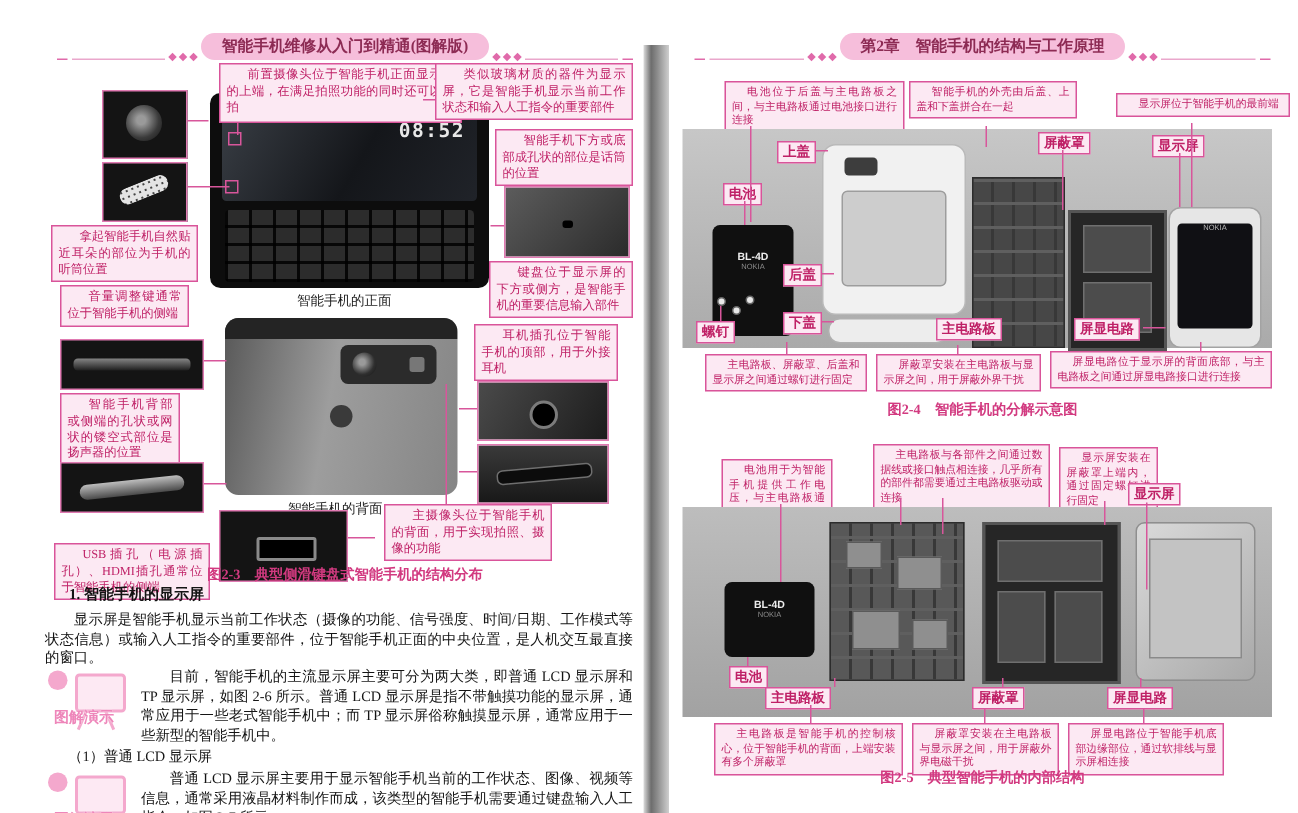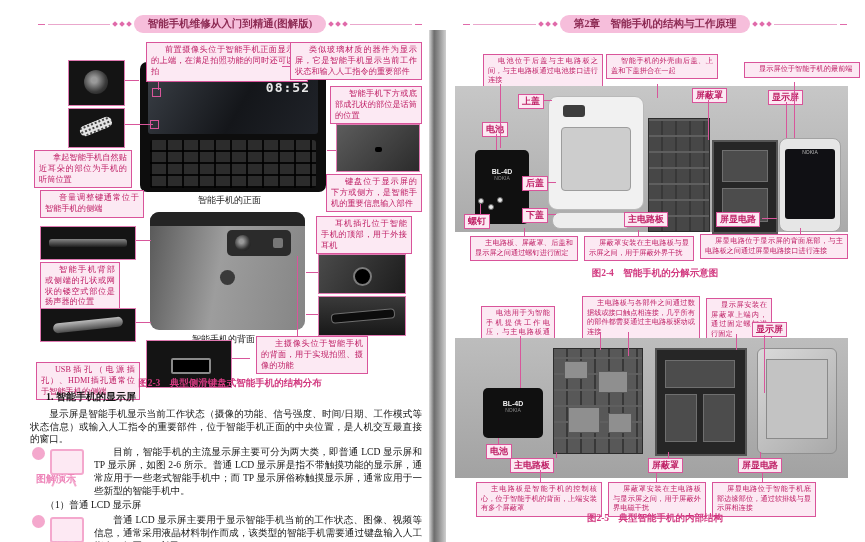--- a/index.html
+++ b/index.html
@@ -11,21 +11,21 @@
   .co-sm{font-size:7.2px;text-indent:1.4em}
   .pt{position:absolute;background:#fce9f3;border:1px solid #d9549a;color:#bf2066;
       font-size:9px;font-weight:bold;padding:0 3px;line-height:13px;white-space:nowrap}
   .lh{position:absolute;background:#d8569b;height:1px}
   .lv{position:absolute;background:#d8569b;width:1px}
   .sq{position:absolute;border:1px solid #d8569b;width:7px;height:7px;background:transparent}
   .thumb{position:absolute;background:#141414;border:1px solid #e07ab2;overflow:hidden}
   .figcap{position:absolute;color:#d23a80;font-weight:bold;font-size:9.5px;text-align:center}
   .photocap{position:absolute;color:#1b1b1b;font-size:9px}
   
-  .pagehead{position:absolute;display:flex;align-items:center;gap:3px;height:32px}
+  .pagehead{position:absolute;display:flex;align-items:flex-end;gap:3px;height:32px}
   .hline{height:1px;background:#eaa7cc;flex:1}
   .hdash{width:7px;height:1px;background:#e06aaa}
   .hdiamond{width:4px;height:4px;background:#e06aaa;transform:rotate(45deg);flex:none}
   .hpill{background:#f6bedb;border-radius:9px;padding:2px 14px;font-weight:bold;
          font-size:10.5px;color:#8d2b54;white-space:nowrap;flex:none}
   
   .spine{position:absolute;left:429px;top:30px;width:17px;height:512px;
          background:linear-gradient(90deg,#dcdcdc,#6d6d6d 30%,#8d8d8d 55%,#cfcfcf)}
   
   .photo-front{position:absolute;left:138px;top:50px;width:190px;height:142px}
@@ -121,21 +121,21 @@
 </div>
 <div class="photocap" style="left:192px;top:333px">智能手机的背面</div>
 
 <div class="thumb" style="left:68px;top:60px;width:55px;height:44px">
   <div style="position:absolute;left:15px;top:9px;width:24px;height:24px;border-radius:50%;background:radial-gradient(circle at 42% 42%,#9a9a9a 15%,#3a3a3a 60%,#141414)"></div>
 </div>
 <div class="thumb" style="left:68px;top:108px;width:55px;height:38px">
   <div style="position:absolute;left:10px;top:12px;width:34px;height:11px;border-radius:6px;transform:rotate(-22deg);background:radial-gradient(#444 28%,transparent 32%) 0 0/4px 4px,#e4e4e4"></div>
 </div>
 <div class="co" style="left:34px;top:150px;width:98px">拿起智能手机自然贴近耳朵的部位为手机的听筒位置</div>
-<div class="co" style="left:40px;top:190px;width:104px">音量调整键通常位于智能手机的侧端</div>
+<div class="co" style="left:40px;top:190px;width:86px">音量调整键通常位于智能手机的侧端</div>
 <div class="thumb" style="left:40px;top:226px;width:94px;height:32px">
   <div style="position:absolute;left:8px;top:12px;width:78px;height:8px;border-radius:3px;background:linear-gradient(#858585,#1e1e1e)"></div>
 </div>
 <div class="co" style="left:40px;top:262px;width:80px">智能手机背部或侧端的孔状或网状的镂空式部位是扬声器的位置</div>
 <div class="thumb" style="left:40px;top:308px;width:94px;height:32px">
   <div style="position:absolute;left:12px;top:11px;width:70px;height:10px;border-radius:5px;transform:rotate(-6deg);background:linear-gradient(#bdbdbd,#4a4a4a)"></div>
 </div>
 <div class="co" style="left:36px;top:362px;width:104px">USB插孔（电源插孔）、HDMI插孔通常位于智能手机的侧端</div>
 <div class="thumb" style="left:146px;top:340px;width:84px;height:46px">
   <div style="position:absolute;left:24px;top:17px;width:36px;height:12px;background:#000;border:2px solid #8a8a8a;border-radius:2px"></div>

